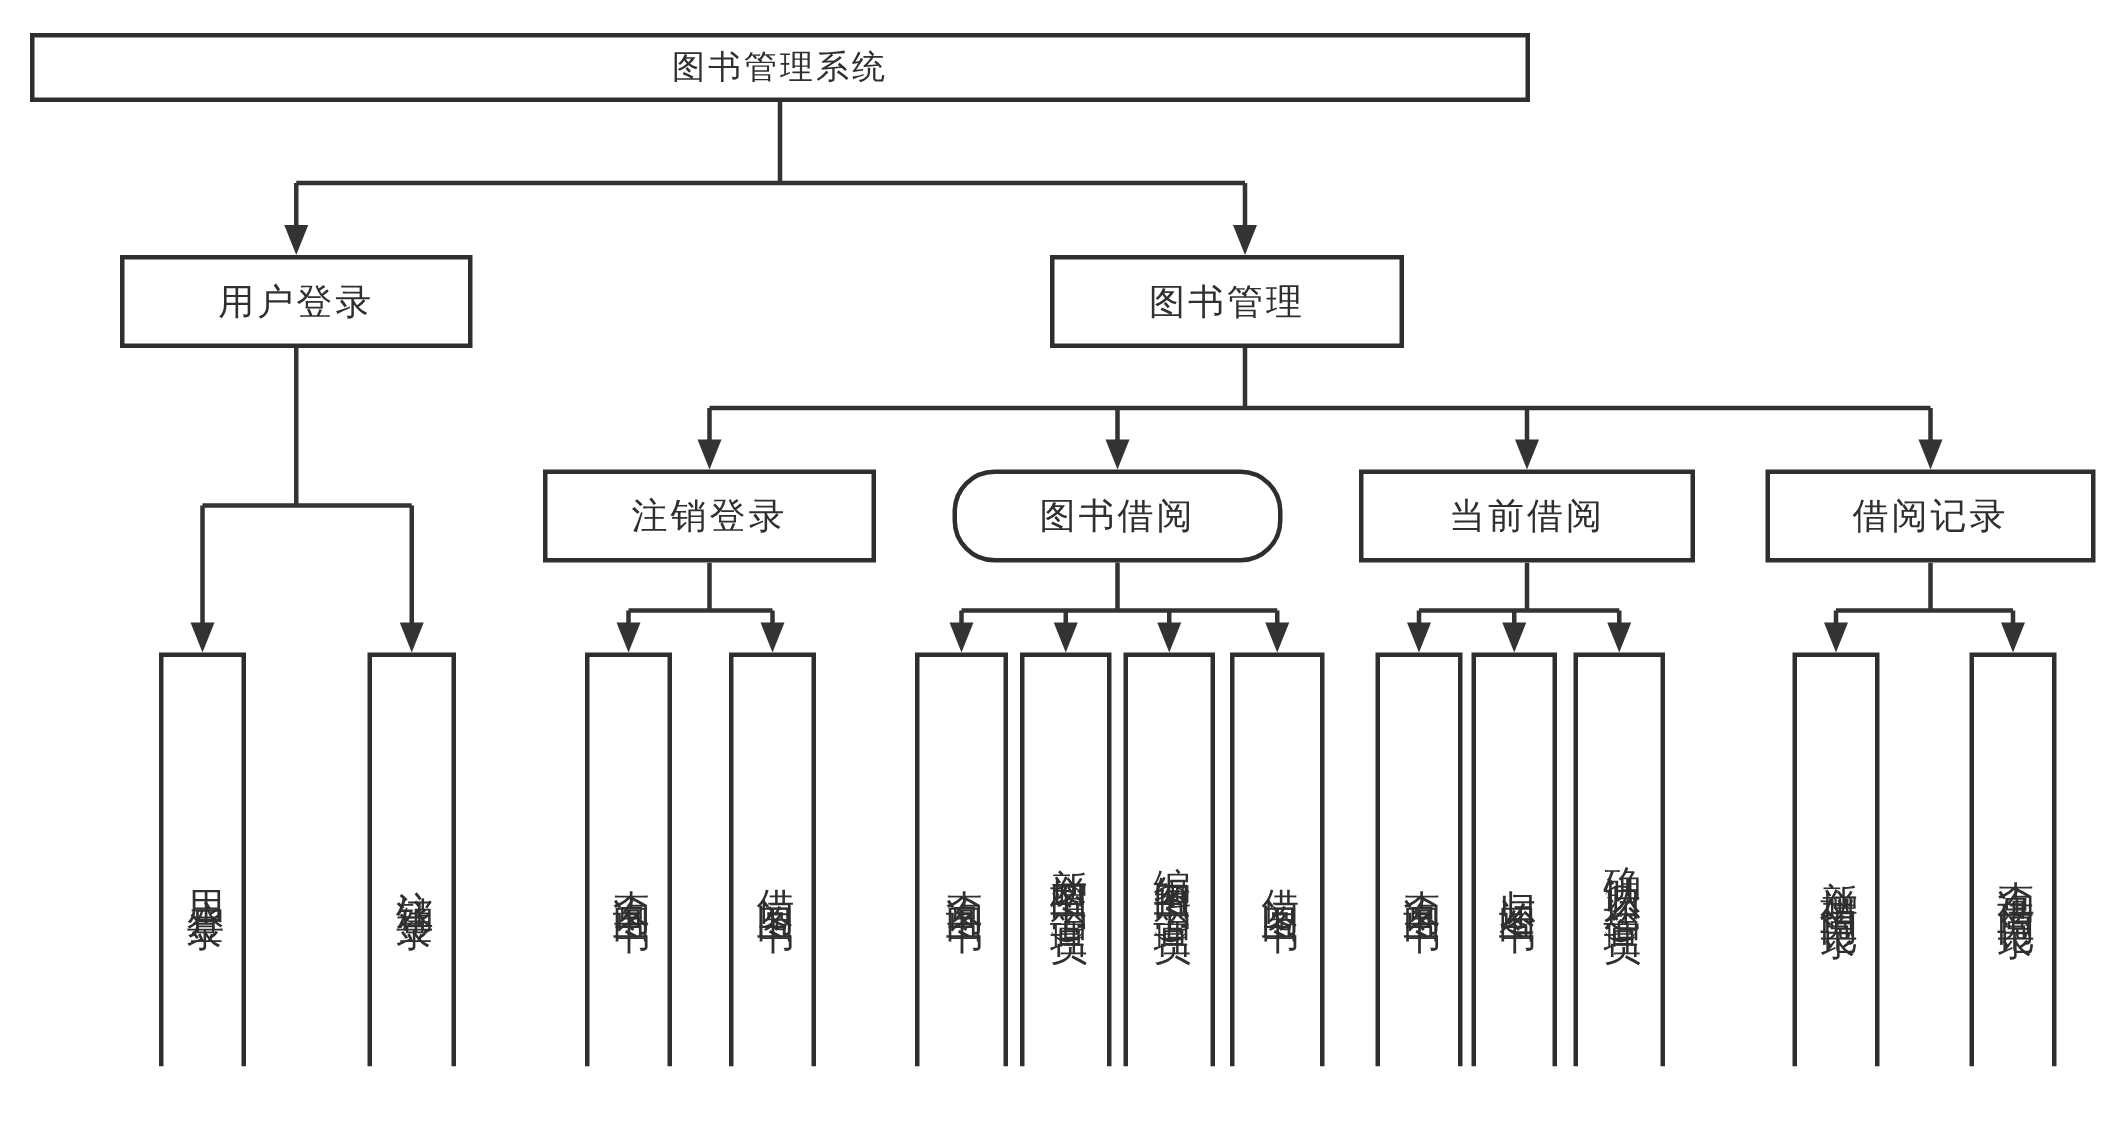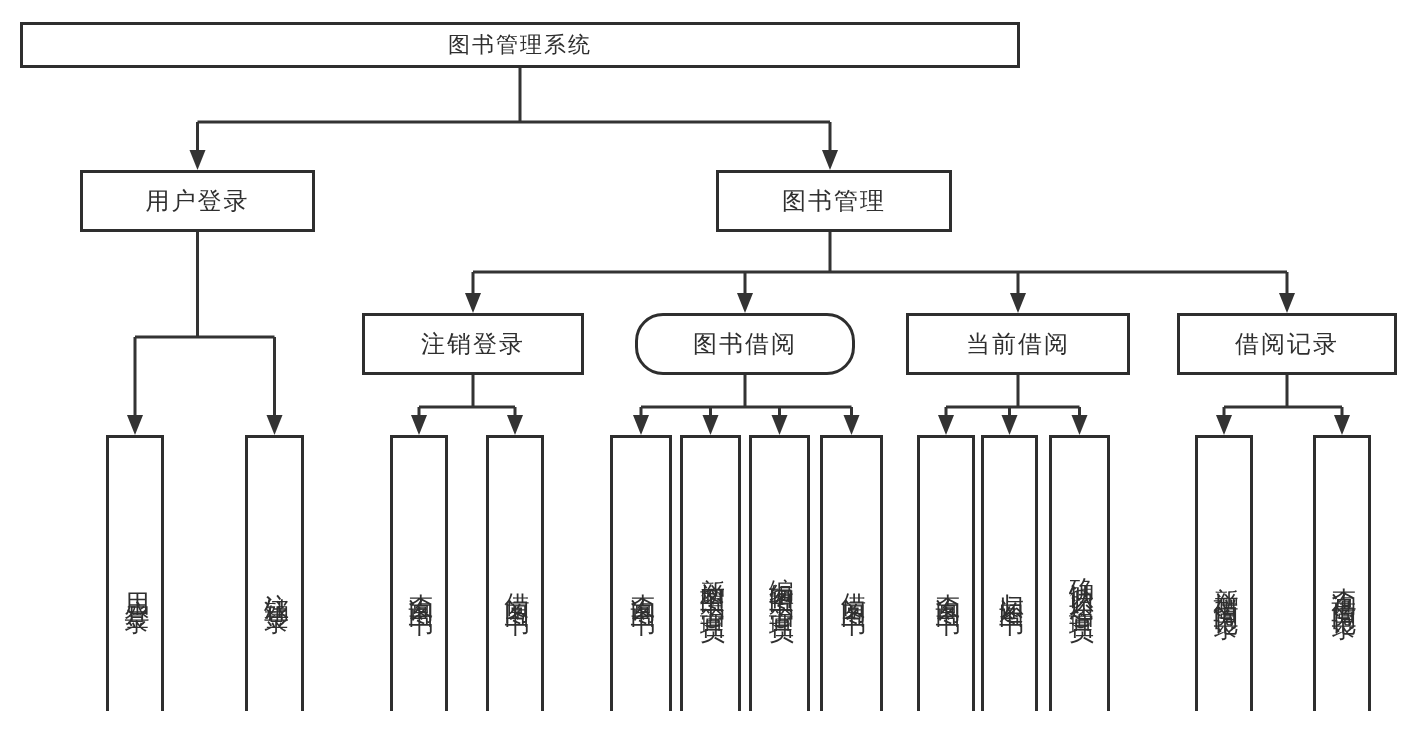--- a/index.html
+++ b/index.html
@@ -31,21 +31,21 @@
     color:var(--text);
   }
   .watermark{
     position:absolute; z-index:3; left:1188px; top:716px;
     font-size:21px; letter-spacing:1px;
     color:var(--watermark); opacity:.9; white-space:nowrap;
   }
   
   #n-root{left:20px;top:22px;width:1000px;height:46px;}
   #n-login{left:80px;top:170px;width:235px;height:62px;}
-  #n-mgmt{left:716px;top:170px;width:236px;height:62px;align-items:center;}
+  #n-mgmt{left:700px;top:170px;width:236px;height:62px;align-items:center;}
   #n-l3a{left:362px;top:313px;width:222px;height:62px;}
   #n-l3b{left:635px;top:313px;width:220px;height:62px;border-radius:28px;}
   #n-l3c{left:906px;top:313px;width:224px;height:62px;}
   #n-l3d{left:1177px;top:313px;width:220px;height:62px;}
   #lf-a1{left:106px;width:58px;}  #lf-a2{left:245px;width:59px;}
   #lf-b1{left:390px;width:58px;}  #lf-b2{left:486px;width:58px;}
   #lf-c1{left:610px;width:62px;}  #lf-c2{left:680px;width:61px;}
   #lf-c3{left:749px;width:61px;}  #lf-c4{left:820px;width:63px;}
   #lf-d1{left:917px;width:58px;}  #lf-d2{left:981px;width:57px;}
   #lf-d3{left:1049px;width:61px;}

